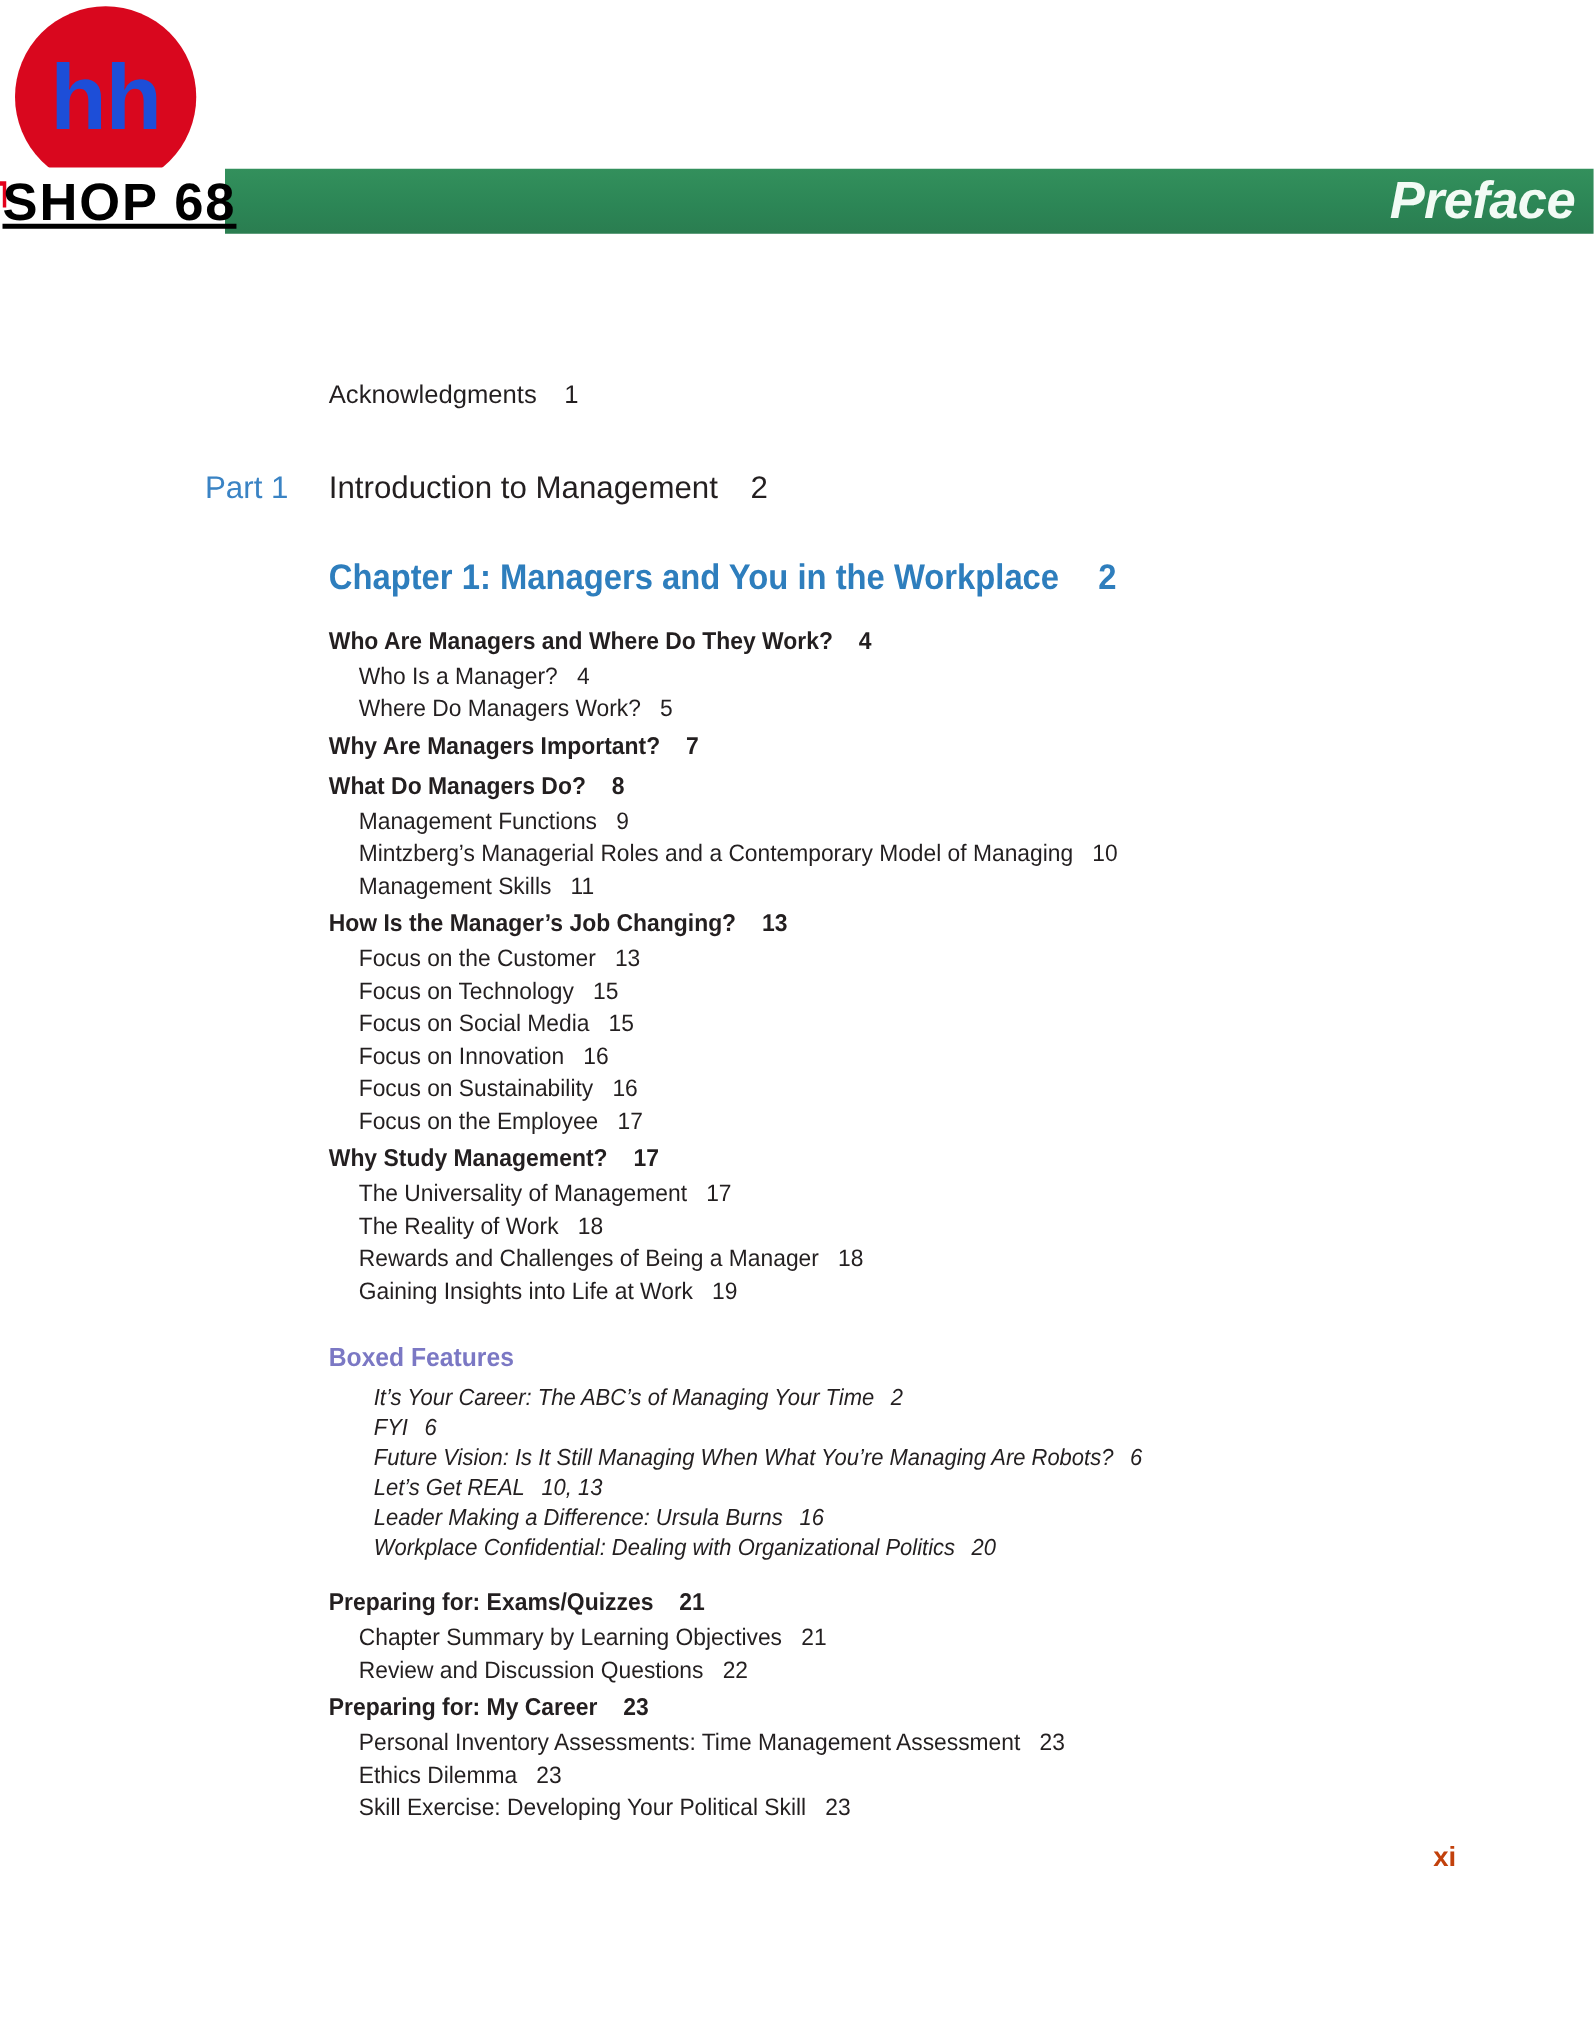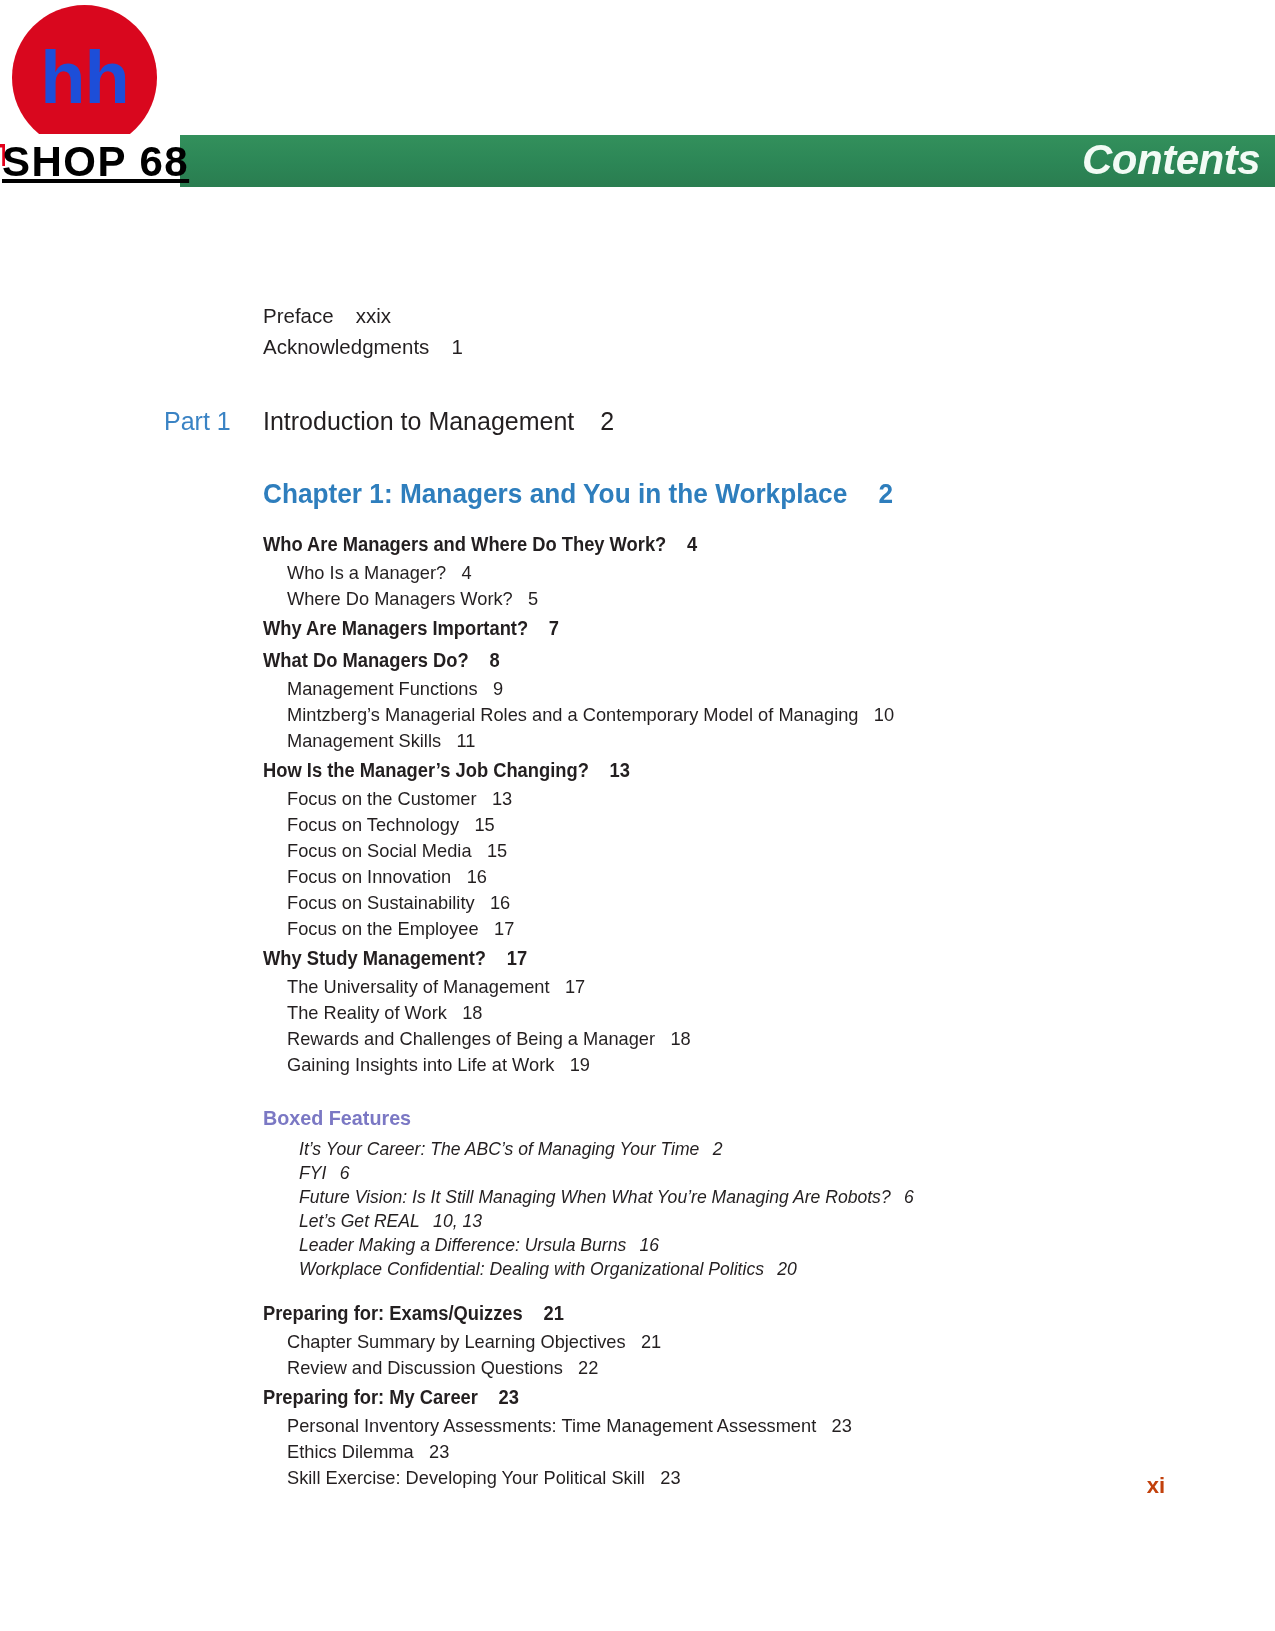--- a/index.html
+++ b/index.html
@@ -225,29 +225,26 @@
 
 <div id="logo-watermark">
   <div id="logo-circle"></div>
   <div id="logo-hh">hh</div>
   <div id="logo-shop-bar"></div>
   <div id="logo-partial-glyph">T</div>
   <div id="logo-shop-text">SHOP 68</div>
 </div>
 
 <div id="header-band">
-  <div id="header-title">Contents</div>
+  <div id="header-title">Preface</div>
 </div>
 
 <div id="content">
 
   <div class="frontmatter">
-    <div>
-      <span>Preface</span><span class="pg">xxix</span>
-    </div>
     <div>
       <span>Acknowledgments</span><span class="pg">1</span>
     </div>
   </div>
 
   <div class="part-row">
     <span class="part-label">Part 1</span>
     <span class="part-title"><span>Introduction to Management</span><span class="pg">2</span></span>
   </div>
 

